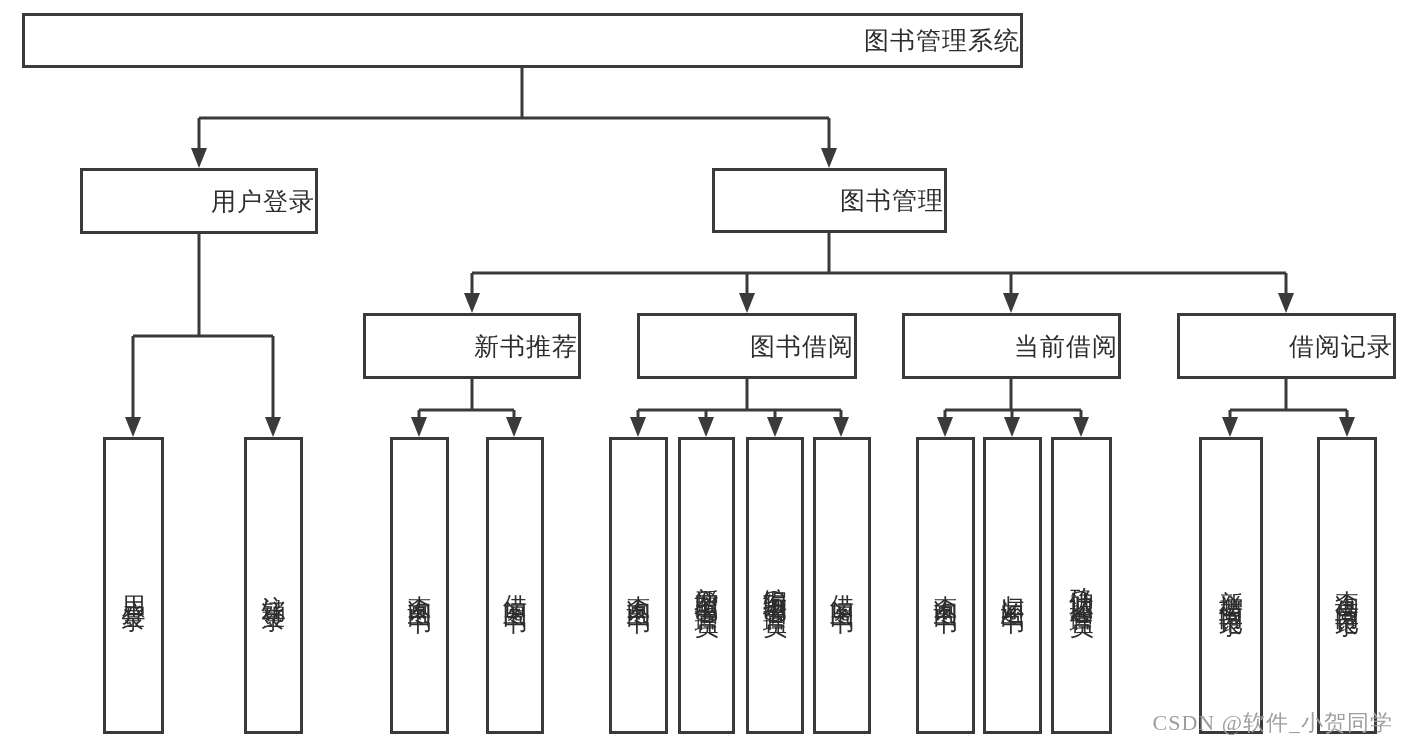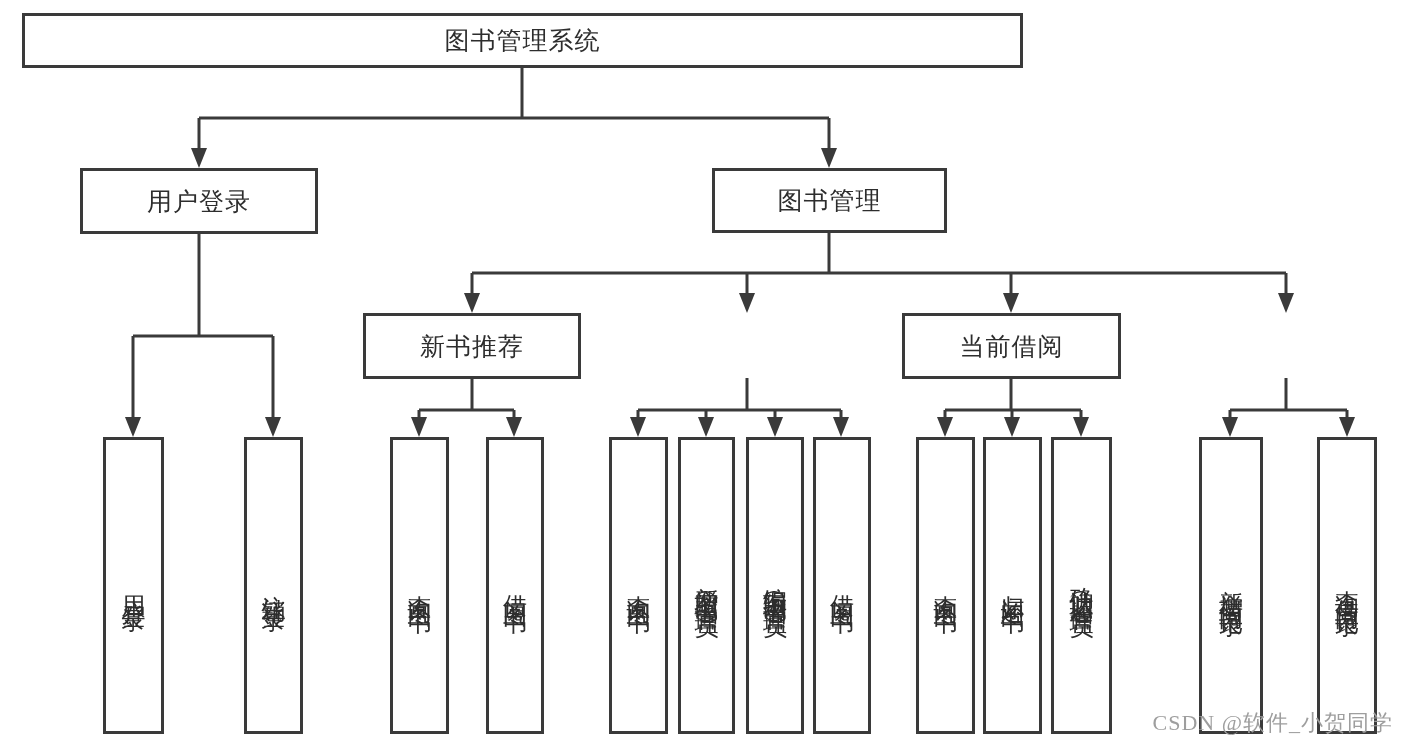--- a/index.html
+++ b/index.html
@@ -21,21 +21,21 @@
   svg.connectors polygon{fill:var(--line);stroke:none;}
   .box{
     position:absolute;
     box-sizing:border-box;
     border:3px solid var(--line);
     background:var(--bg);
     display:flex;align-items:center;justify-content:center;
     z-index:1;
     color:var(--text);
   }
-  .box.h{font-size:25px;letter-spacing:1px;}
+  .box.h{font-size:25px;letter-spacing:1px;justify-content:flex-end;}
   .box.v{font-size:24px;}
   .box.v .vtext{
     writing-mode:vertical-rl;
     letter-spacing:5px;
     line-height:1;
     white-space:nowrap;
   }
   .box.v .vtext.long{letter-spacing:4px;}
   .watermark{
     position:absolute;
@@ -105,22 +105,28 @@
   <div class="box h" style="left:80px;top:168px;width:238px;height:66px">
     <span>用户登录</span>
   </div>
   <div class="box h" style="left:363px;top:313px;width:218px;height:66px">
     <span>新书推荐</span>
   </div>
 
   <div class="box h" style="left:712px;top:168px;width:235px;height:65px">
     <span>图书管理</span>
   </div>
+  <div class="box h" style="left:637px;top:313px;width:220px;height:66px">
+    <span>图书借阅</span>
+  </div>
   <div class="box h" style="left:902px;top:313px;width:219px;height:66px">
     <span>当前借阅</span>
+  </div>
+  <div class="box h" style="left:1177px;top:313px;width:219px;height:66px">
+    <span>借阅记录</span>
   </div>
 
   <div class="box v" style="left:103px;top:437px;width:61px;height:297px">
     <span class="vtext">用户登录</span>
   </div>
   <div class="box v" style="left:244px;top:437px;width:59px;height:297px">
     <span class="vtext">注销登录</span>
   </div>
 
   <div class="box v" style="left:390px;top:437px;width:59px;height:297px">

